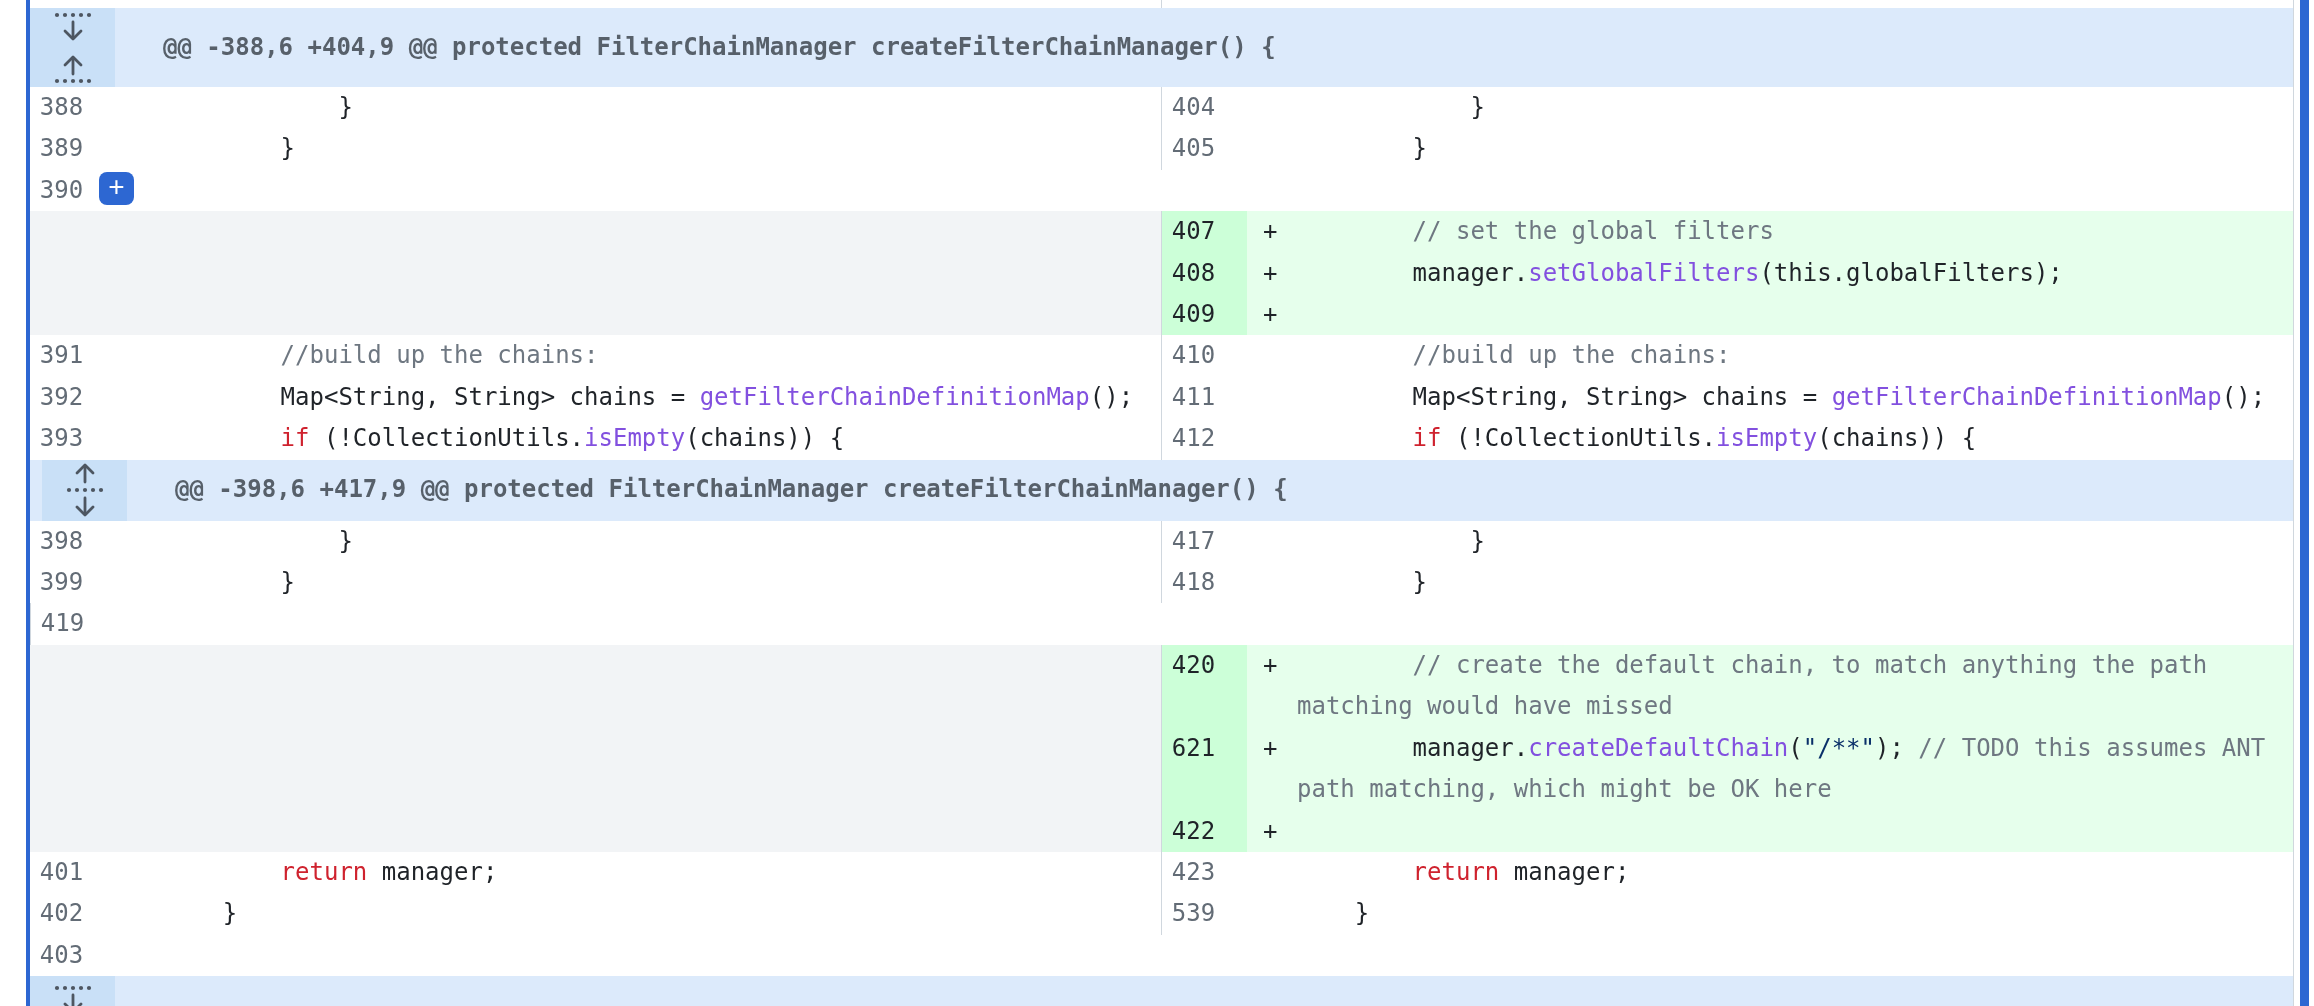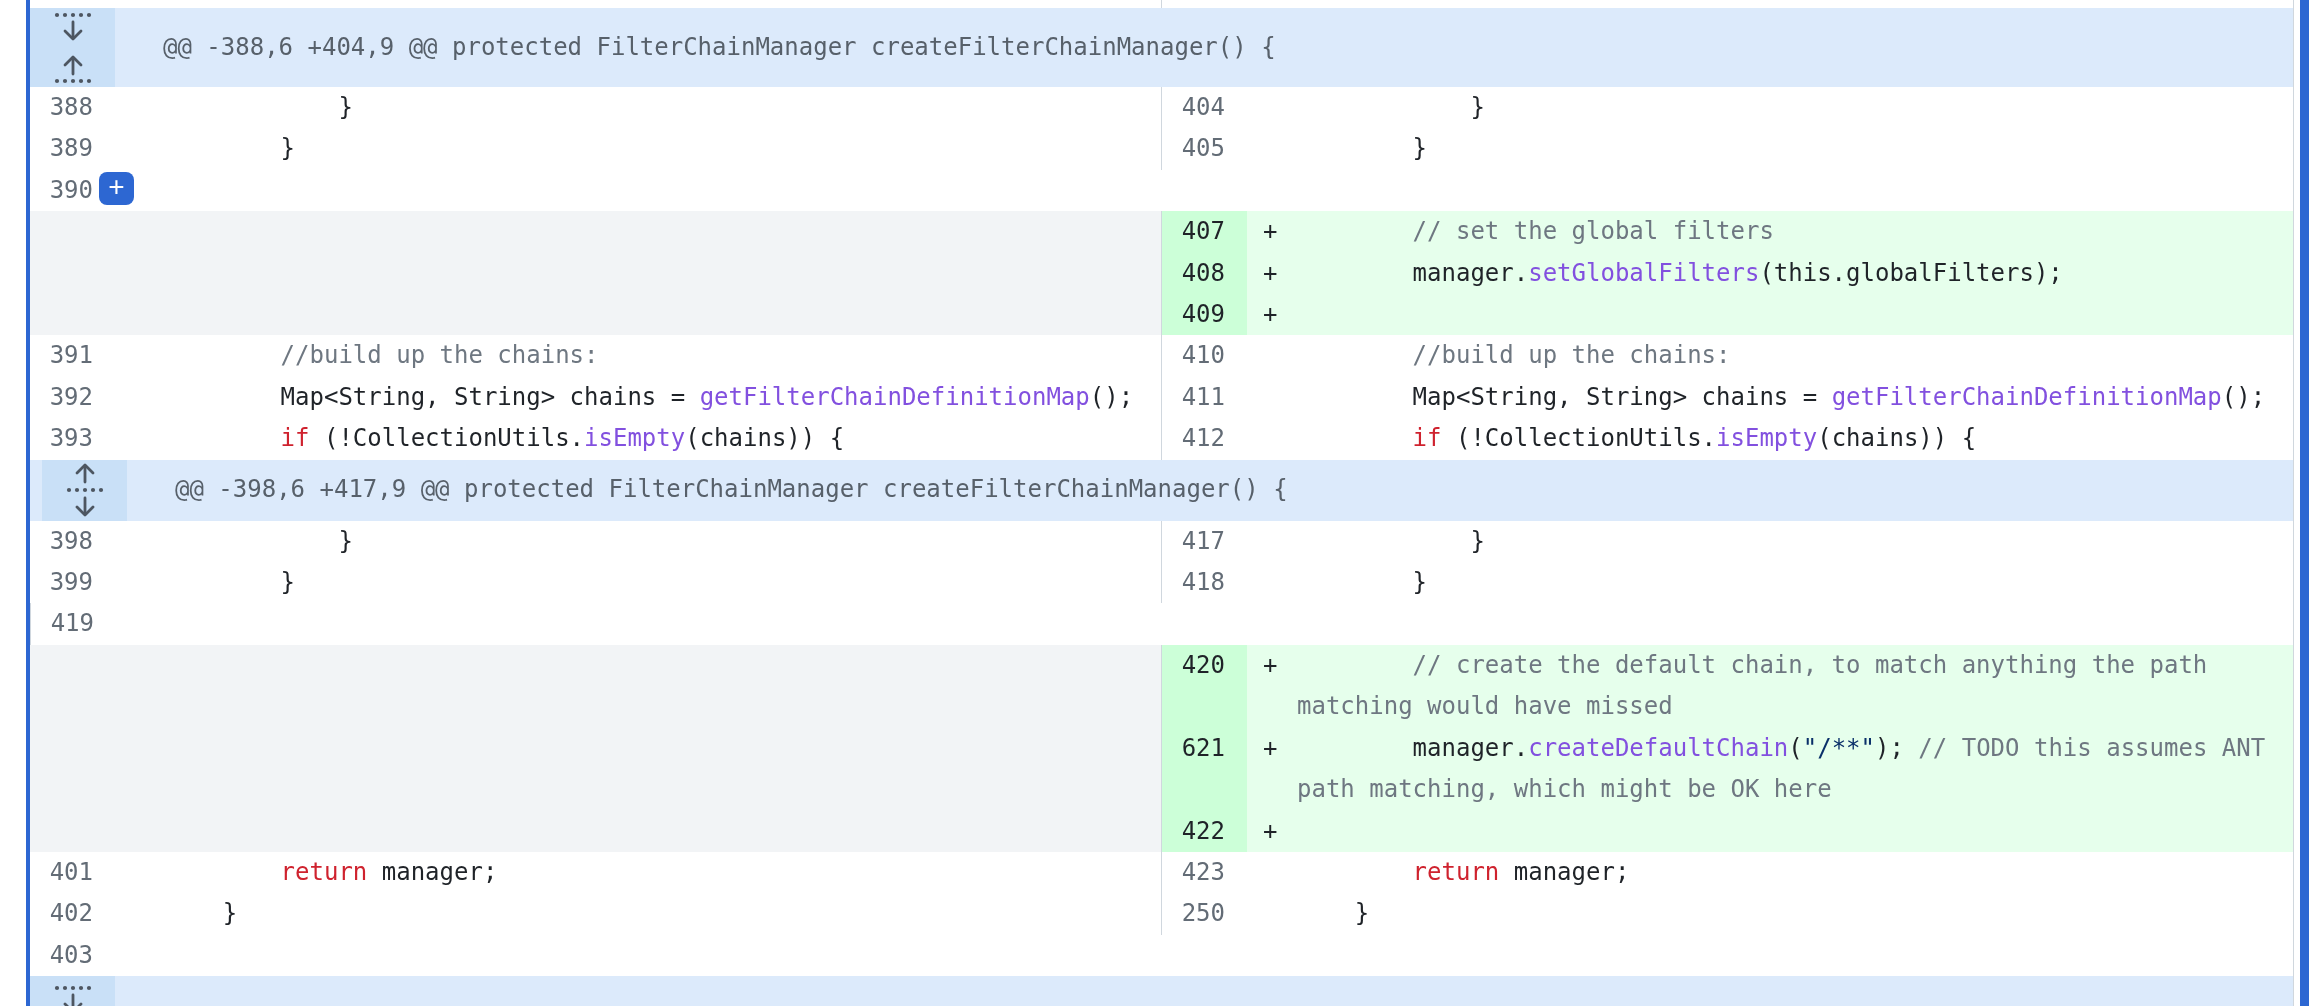--- a/index.html
+++ b/index.html
@@ -7,34 +7,34 @@
         font-family:"DejaVu Sans Mono","Liberation Mono",monospace;font-size:24px;line-height:41.4px;color:var(--code-text);}
   .edge-left{position:absolute;left:26px;top:0;width:4px;height:100%;background:var(--accent);}
   .scrollbar{position:absolute;left:2300px;top:0;width:9px;height:100%;background:var(--accent);border:none;padding:0;}
   .diff{position:absolute;left:30px;top:0;width:2264px;box-sizing:border-box;border-right:1px solid var(--divider);}
   
   .line-row{display:flex;min-height:41.4px;}
   .line-row.spacer{min-height:0;height:8px;}
   .side{flex:1 1 0;display:flex;min-width:0;position:relative;}
   .side.right{border-left:1px solid var(--divider);}
   .side.placeholder{background:var(--placeholder);}
-  .gutter{flex:none;width:85px;box-sizing:border-box;text-align:right;padding-right:22px;color:var(--num);cursor:pointer;}
+  .gutter{flex:none;width:85px;box-sizing:border-box;text-align:center;padding-right:22px;color:var(--num);cursor:pointer;}
   .side.added .gutter{background:var(--added-gutter);color:var(--code-text);}
   .code{flex:1 1 auto;min-width:0;position:relative;box-sizing:border-box;padding-left:50px;}
   .side.added .code{background:var(--added);}
   .marker{position:absolute;left:16px;top:0;color:var(--code-text);}
   .content{display:block;white-space:pre-wrap;word-break:normal;}
   .sg-comment{color:var(--comment);} .sg-keyword{color:var(--keyword);}
   .sg-method{color:var(--method);}  .sg-string{color:var(--string);}
   
   .hunk-row{display:flex;background:var(--hunk);}
   .hunk-gutter{flex:none;width:85px;background:var(--hunk-gutter);display:flex;flex-direction:column;
                align-items:center;justify-content:center;gap:6px;overflow:hidden;}
   .hunk-row.clipped .hunk-gutter{justify-content:flex-start;padding-top:8px;}
-  .hunk-text{flex:1;display:flex;align-items:center;padding-left:48px;color:var(--hunk-text);white-space:pre;}
+  .hunk-text{flex:1;display:flex;align-items:center;padding-left:48px;color:var(--hunk-text);white-space:pre;font-weight:bold;}
   .exp-btn{background:none;border:none;margin:0;padding:0;cursor:pointer;display:block;color:var(--icon);line-height:0;}
   
   .add-btn{position:absolute;left:69px;top:2px;width:35px;height:33px;z-index:2;background:var(--accent);
            border:none;border-radius:8px;color:#fff;cursor:pointer;display:flex;align-items:center;justify-content:center;
            font-family:"Liberation Sans","DejaVu Sans",sans-serif;font-size:28px;line-height:1;padding:0 0 3px 0;}
 </style>
 </head>
 <body>
 
 <div class="page">
@@ -276,21 +276,21 @@
           </div>
         </div>
         <div class="line-row">
           <div class="side left">
             <div class="gutter">402</div>
             <div class="code">
               <span class="content"><span class="sg-plain">    }</span></span>
             </div>
           </div>
           <div class="side right">
-            <div class="gutter">250</div>
+            <div class="gutter">539</div>
             <div class="code">
               <span class="content"><span class="sg-plain">    }</span></span>
             </div>
           </div>
         </div>
         <div class="line-row">
           <div class="side left">
             <div class="gutter">403</div>
             <div class="code">
               <span class="content"></span>

